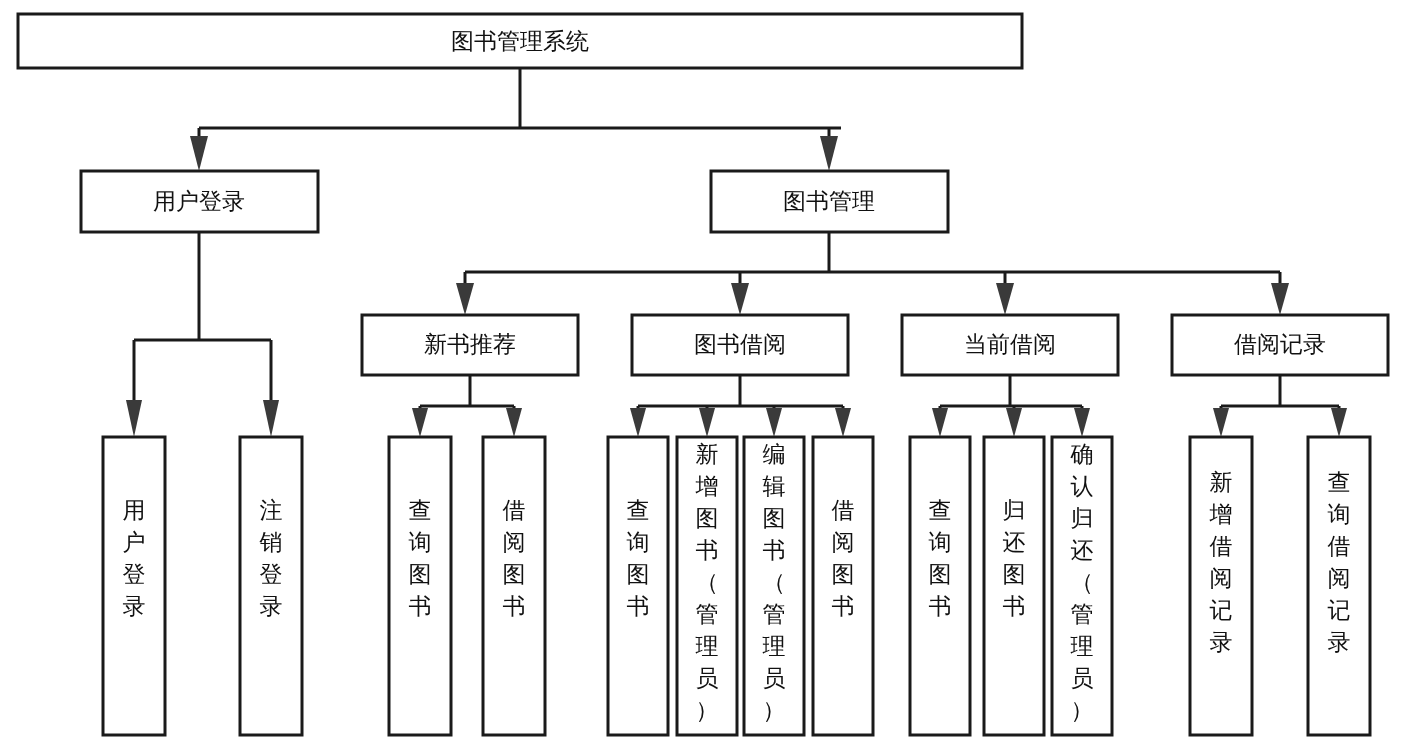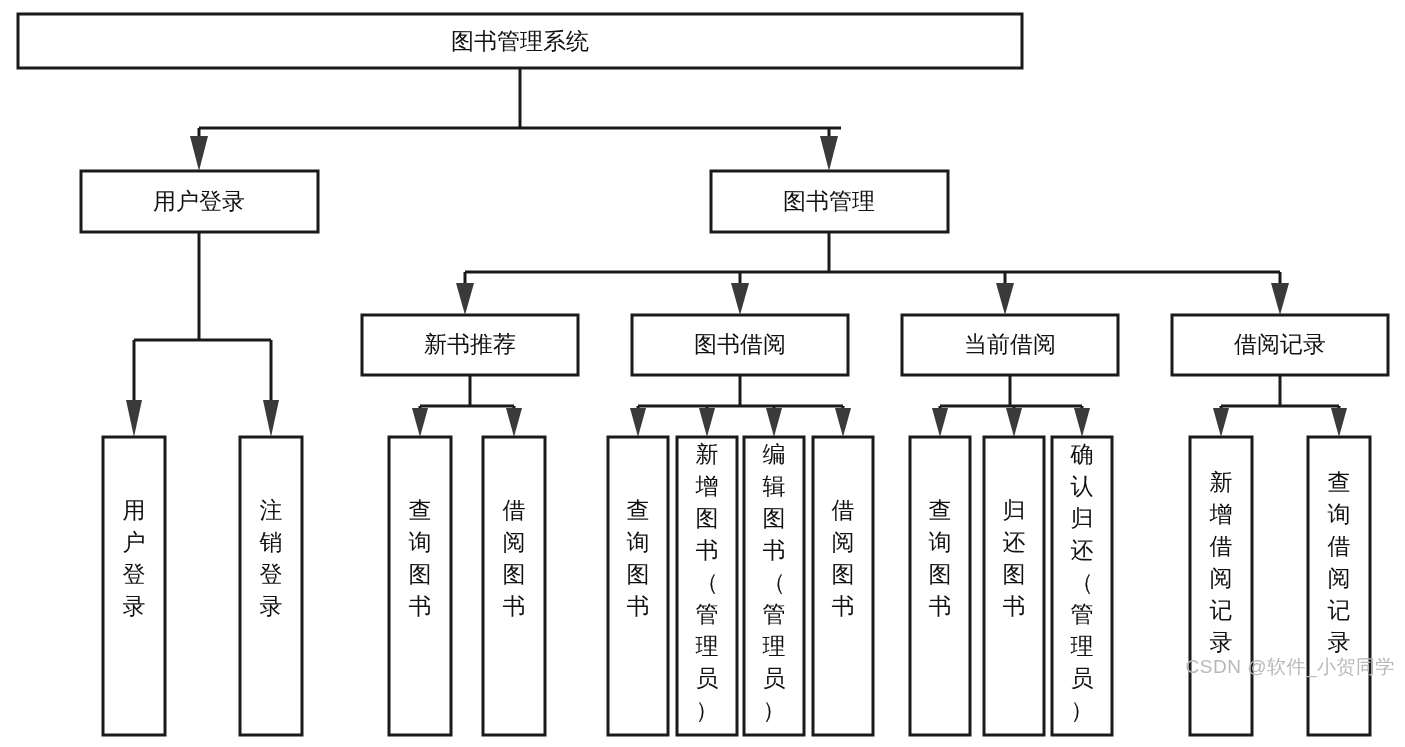--- a/index.html
+++ b/index.html
@@ -232,14 +232,13 @@
       <rect class="node-box" x="1190" y="437" width="62" height="298"></rect>
       <text class="node-label-v" x="1221" y="490"><tspan x="1221" y="490">新</tspan><tspan x="1221" y="522">增</tspan><tspan x="1221" y="554">借</tspan><tspan x="1221" y="586">阅</tspan><tspan x="1221" y="618">记</tspan><tspan x="1221" y="650">录</tspan></text>
     </g>
     <g>
       <rect class="node-box" x="1339" y="437" width="62" height="298" transform="translate(-31,0)"></rect>
       <text class="node-label-v" x="1339" y="490"><tspan x="1339" y="490">查</tspan><tspan x="1339" y="522">询</tspan><tspan x="1339" y="554">借</tspan><tspan x="1339" y="586">阅</tspan><tspan x="1339" y="618">记</tspan><tspan x="1339" y="650">录</tspan></text>
     </g>
 
   </svg>
 
-  <div class="watermark">CSDN @软件_小贺同学</div>
 </div>
 
 </body></html>

